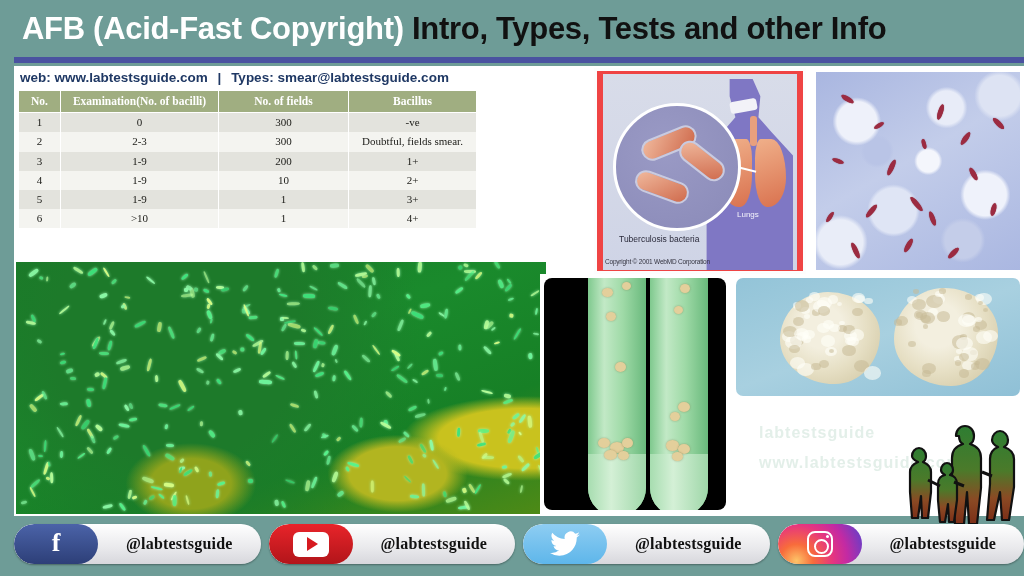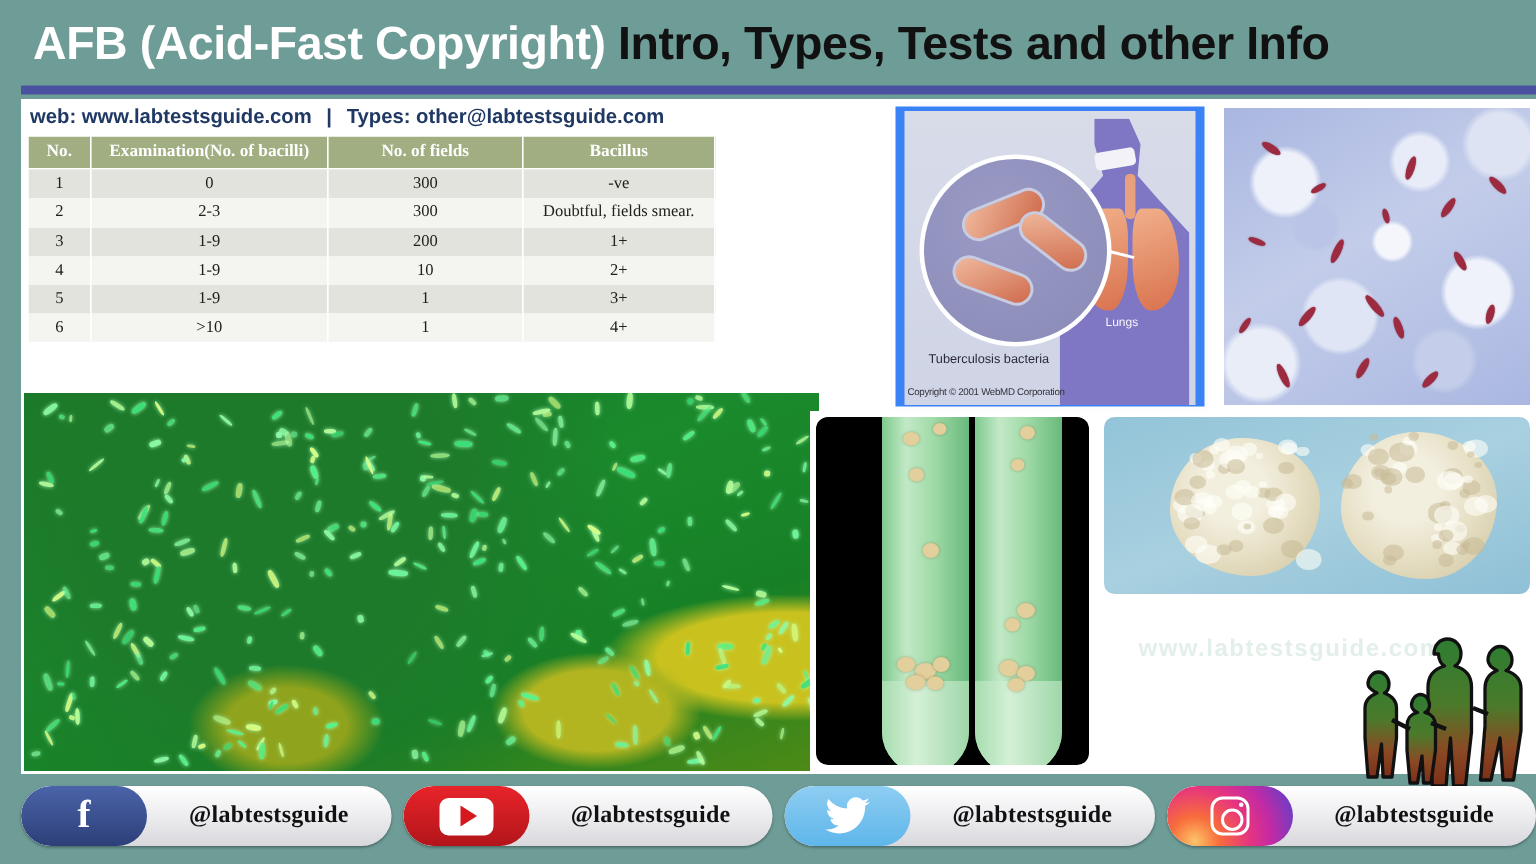--- a/index.html
+++ b/index.html
@@ -65,21 +65,21 @@
   .col-no    { width:42px; }
   .col-exam  { width:158px; }
   .col-field { width:130px; }
   .col-grade { width:128px; }
 
   
   .tile { position:absolute; overflow:hidden; }
 
   
   #tile-lung { left:580px; top:2px; width:212px; height:206px; background:#fdfdfd; }
-  #lung-art { position:absolute; inset:3px; background:#3b82f6; }
+  #lung-art { position:absolute; inset:3px; background:#ef4444; }
   #lung-bg {
     position:absolute; left:6px; top:3px; width:194px; height:196px;
     background:linear-gradient(180deg,#d8dce9 0%,#cfd4e6 100%);
   }
   #torso {
     position:absolute; left:100px; top:8px; width:96px; height:191px;
     background:#7f77c4;
     clip-path:polygon(34% 0%,58% 0%,66% 9%,64% 20%,78% 28%,100% 40%,100% 100%,10% 100%,10% 44%,28% 27%,40% 20%,34% 9%);
   }
   #neck-band {
@@ -285,21 +285,21 @@
 </div>
 <div id="header-rule"></div>
 
 <div id="content">
 
   <div id="contact-line">
     <span>web:</span>
     <span>www.labtestsguide.com</span>
     <span class="sep">|</span>
     <span>Types:</span>
-    <span>other@labtestsguide.com</span>
+    <span>smear@labtestsguide.com</span>
   </div>
 
   <table id="grading-table">
     <thead>
       <tr>
         <th class="col-no">No.</th>
         <th class="col-exam">Examination(No. of bacilli)</th>
         <th class="col-field">No. of fields</th>
         <th class="col-grade">Bacillus</th>
       </tr>
@@ -338,20 +338,21 @@
       <tr class="even">
         <td>6</td>
         <td>&gt;10</td>
         <td>1</td>
         <td>4+</td>
       </tr>
     </tbody>
   </table>
 
   <div id="watermark" style="left:745px; top:352px; width:200px;">
+    <div>labtestsguide</div>
     <div>www.labtestsguide.com</div>
   </div>
 
   <div class="tile" id="tile-lung">
     <div id="lung-art">
       <div id="lung-bg"></div>
       <div id="torso"></div>
       <div id="neck-band"></div>
       <div id="trachea"></div>
       <div class="lung-lobe" id="lung-left"></div>

